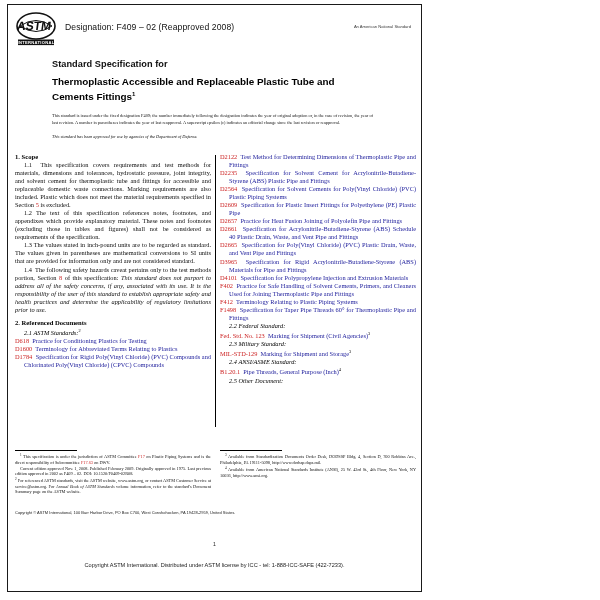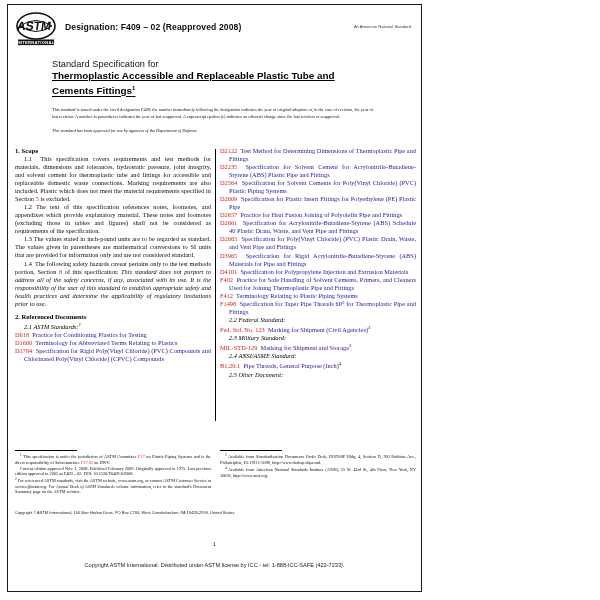--- a/index.html
+++ b/index.html
@@ -48,21 +48,21 @@
     width: 44px;
     flex: 0 0 44px;
     text-align: center;
     padding-top: 1px;
   }
   .logo svg { display: block; }
   .desig {
     flex: 1 1 auto;
     font-family: "Liberation Sans", sans-serif;
     font-size: 8.6px;
-    font-weight: bold;
+    font-weight: normal;
     letter-spacing: 0.1px;
     padding-top: 11px;
     padding-left: 6px;
     color: #111;
   }
   .ans {
     flex: 0 0 auto;
     font-family: "Liberation Sans", sans-serif;
     font-size: 4.1px;
     color: #3a3a3a;
@@ -71,32 +71,31 @@
     white-space: nowrap;
   }
 
   
   .title-wrap {
     padding: 13px 40px 0 44px;
   }
   .t-sub {
     font-family: "Liberation Sans", sans-serif;
     font-size: 9.2px;
-    font-weight: normal;
+    font-weight: bold;
     color: #111;
     letter-spacing: 0.05px;
   }
   .t-main {
     font-family: "Liberation Sans", sans-serif;
     font-size: 9.9px;
     font-weight: bold;
     color: #000;
     line-height: 12.4px;
-    margin-top: 1px;
-    text-decoration: underline;
+    margin-top: 7px;
   }
   .t-main sup { font-size: 6px; vertical-align: super; font-weight: bold;}
 
   
   .boiler {
     padding: 9px 48px 0 44px;
     font-size: 4.35px;
     line-height: 6.4px;
     text-align: justify;
     color: #111;

